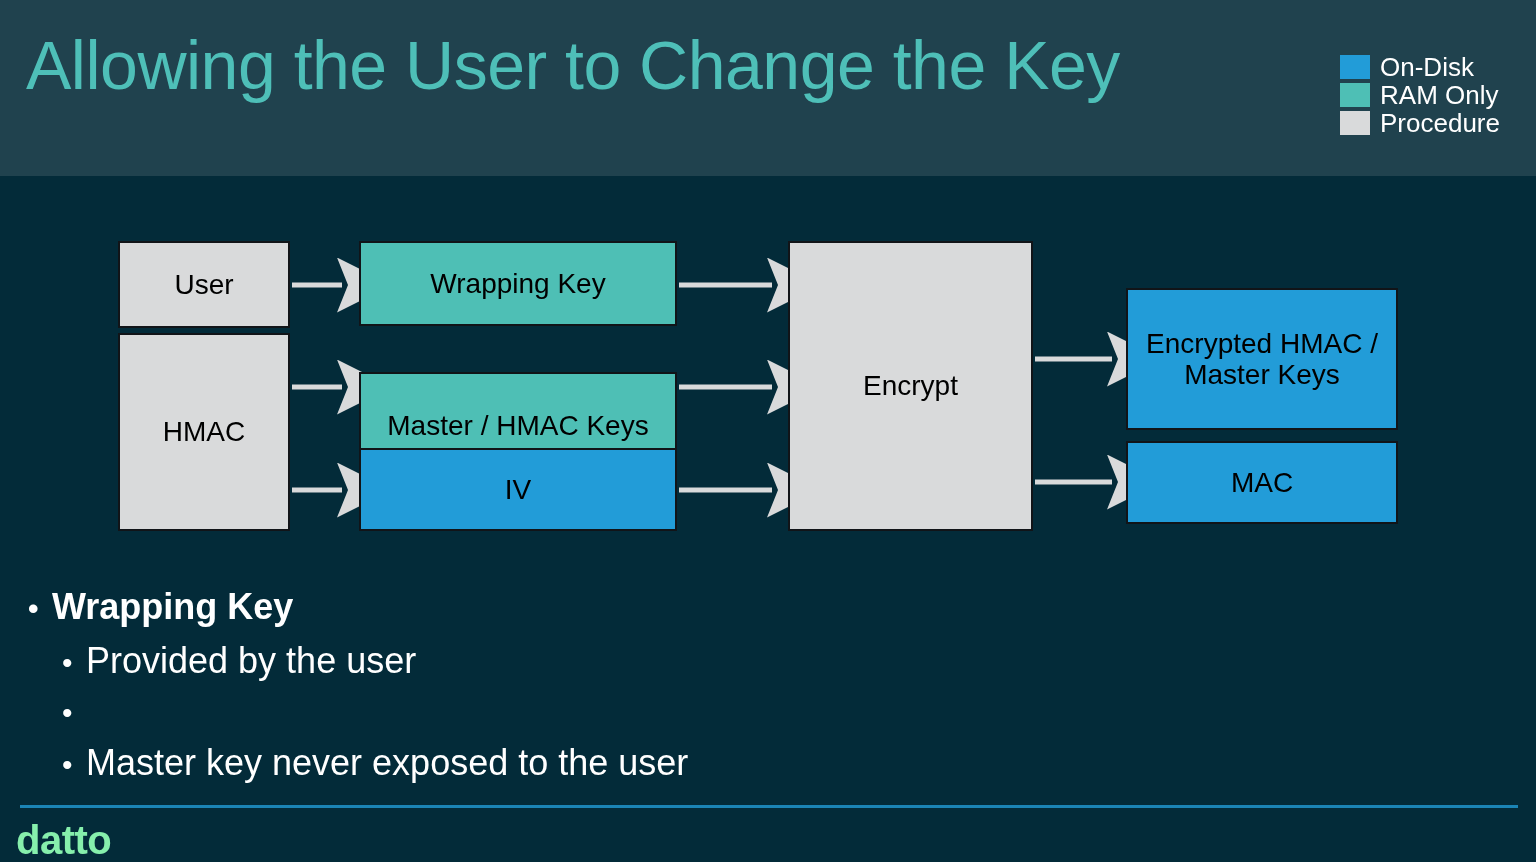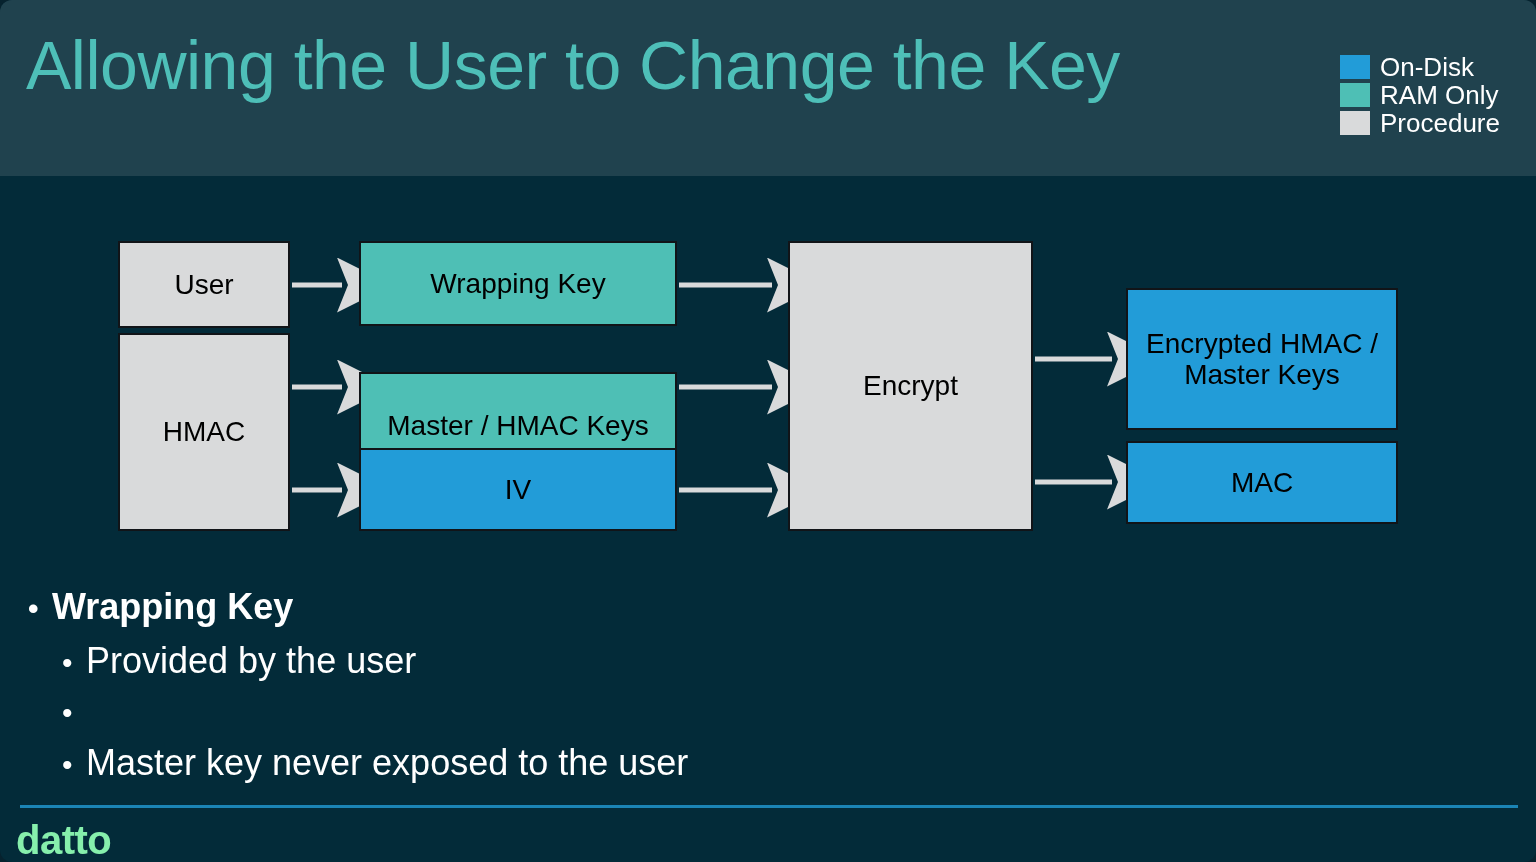--- a/index.html
+++ b/index.html
@@ -7,21 +7,20 @@
     padding: 0;
     background: #06222e;
   }
   #slide {
     position: relative;
     width: 1536px;
     height: 862px;
     background: #032b39;
     overflow: hidden;
     font-family: "Liberation Sans", sans-serif;
-    border-radius: 12px;
     -webkit-font-smoothing: antialiased;
   }
 
   
   #header-band {
     position: absolute;
     left: 0; top: 0;
     width: 1536px;
     height: 176px;
     background: #20424e;

